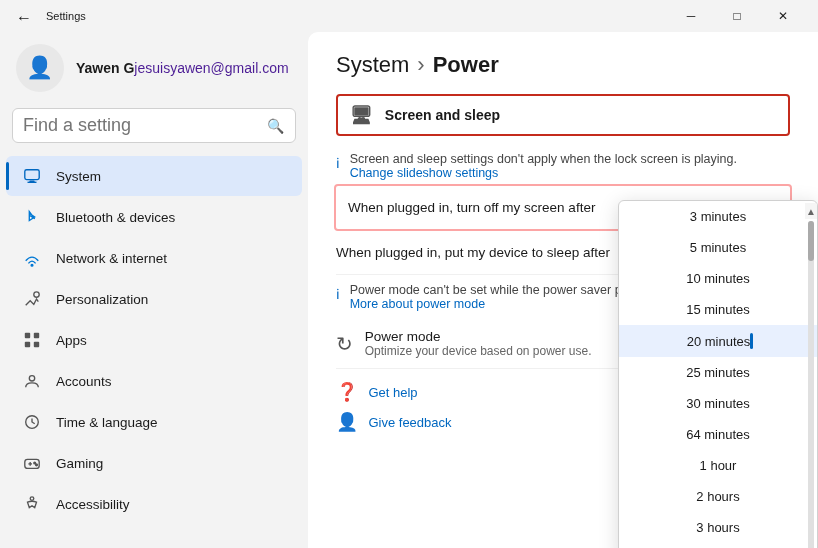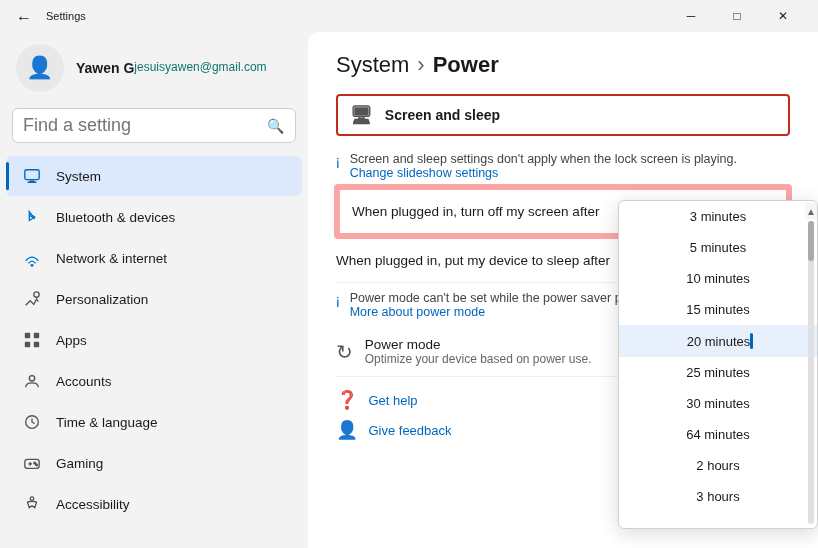--- a/index.html
+++ b/index.html
@@ -57,21 +57,21 @@
     .avatar-circle {
       width: 48px; height: 48px;
       border-radius: 50%;
       background: #e8e8e8;
       display: flex; align-items: center; justify-content: center;
       font-size: 22px; color: #555;
       flex-shrink: 0;
     }
     .user-info { display: flex; flex-direction: row; }
     .user-name { font-size: 14px; font-weight: 600; color: #1a1a1a; }
-    .user-email { font-size: 12px; color: #0f766e; }
+    .user-email { font-size: 14px; color: #4c1d95; }
     .search-box {
       margin: 0 12px 12px 12px;
       display: flex;
       align-items: center;
       background: white;
       border: 1px solid #d0d0d0;
       border-radius: 6px;
       padding: 6px 10px;
       gap: 8px;
     }
@@ -155,21 +155,21 @@
     .info-dot { color: #0067c0; font-size: 14px; margin-top: 1px; flex-shrink: 0; }
     .info-link { color: #0067c0; text-decoration: none; cursor: pointer; }
 
     .setting-row {
       display: flex; align-items: center;
       justify-content: space-between;
       padding: 10px 0;
       border-bottom: 1px solid #f0f0f0;
     }
     .setting-row.highlighted {
-      border: 6px solid #fca5a5;
+      border: 2px solid #fca5a5;
       border-radius: 4px;
       padding: 10px 12px;
       margin: 0 -2px;
     }
     .setting-label { font-size: 13.5px; color: #1a1a1a; }
     .setting-value {
       display: flex; align-items: center; gap: 6px;
       font-size: 13px; color: #444; cursor: pointer;
       padding: 4px 8px; border-radius: 4px;
       min-width: 130px; justify-content: space-between;
@@ -477,20 +477,23 @@
       <div class="dropdown-item">
         <span>25 minutes</span>
       </div>
       <div class="dropdown-item">
         <span>30 minutes</span>
       </div>
       <div class="dropdown-item">
         <span>64 minutes</span>
       </div>
       <div class="dropdown-item">
+        <span>1 hour</span>
+      </div>
+      <div class="dropdown-item">
         <span>2 hours</span>
       </div>
       <div class="dropdown-item">
         <span>3 hours</span>
       </div>
       <div class="dropdown-item">
         
       </div>
 
       <div class="scrollbar-area">

